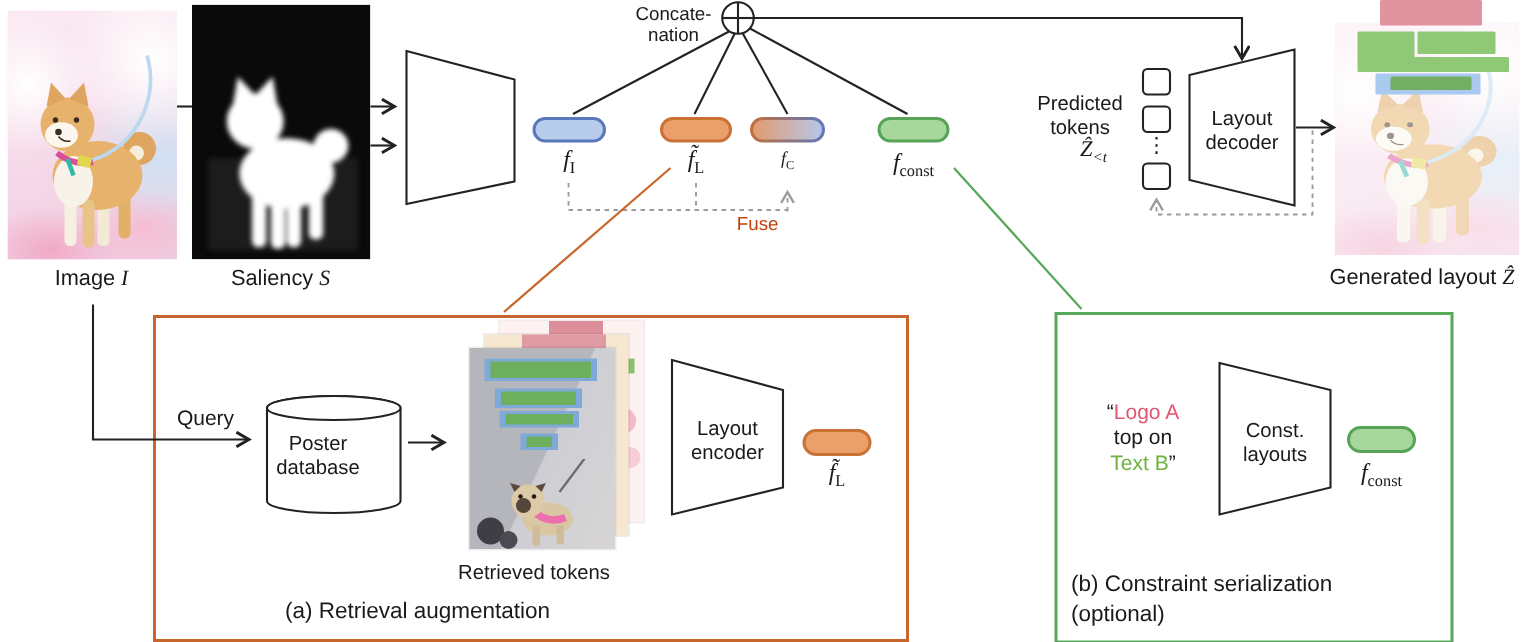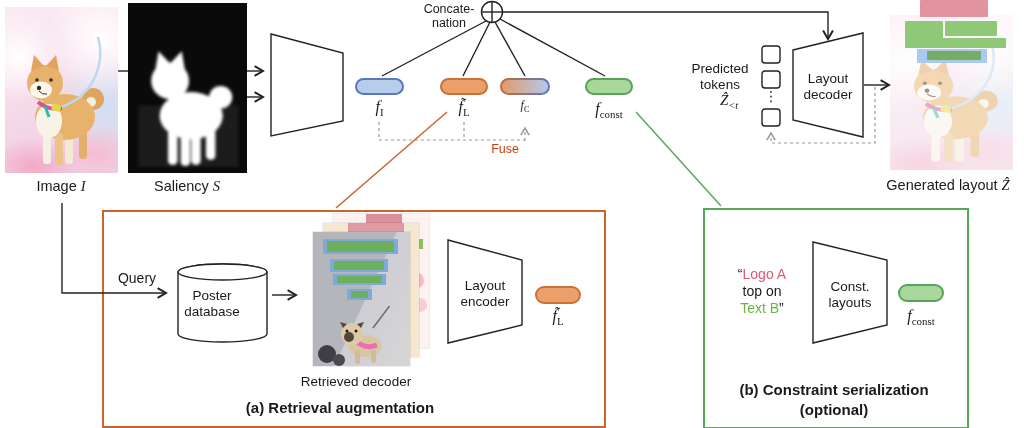--- a/index.html
+++ b/index.html
@@ -3,21 +3,21 @@
 <meta charset="utf-8">
 <style>
   html,body{margin:0;padding:0;background:#fff;}
   .canvas{position:relative;width:1024px;height:428px;background:#fff;overflow:hidden;
           font-family:"Liberation Sans",sans-serif;color:#1a1a1a;}
   .abs{position:absolute;}
   
   .lbl{font-size:14.5px;text-align:center;line-height:1.2;}
   .sm {font-size:13.5px;text-align:center;line-height:1.15;}
   .xs {font-size:12.5px;text-align:center;line-height:1.15;}
-  .cap{font-size:15px;text-align:center;line-height:1.3;font-weight:bold;}
+  .cap{font-size:15px;text-align:left;line-height:1.3;}
   .gray{color:#c2410c;text-align:right;}
   .math{font-family:"Liberation Serif",serif;font-style:italic;}
   .math sub{font-style:normal;font-size:0.68em;}
   .math sub.it{font-style:italic;}
   .mvar{font-family:"Liberation Serif",serif;font-style:italic;margin-left:4px;}
   .pinktx{color:#e25672;} .greentx{color:#6cb33f;}.z4{z-index:4}
   
   .pill{position:absolute;border-radius:10px;box-sizing:border-box;z-index:4;}
   .pill.blue  {background:#b8cdec;border:2px solid #5977ba;}
   .pill.orange{background:#eb9f6a;border:2px solid #ca7134;}
@@ -279,21 +279,21 @@
 
   <div class="abs sm z4" style="left:794px;top:71px;width:68px">Layout decoder</div>
 
   <div class="abs lbl z4" style="left:872px;top:177px;width:152px">
     <span>Generated layout</span><i class="mvar">Ẑ</i>
   </div>
 
   
   <div class="abs sm z4" style="left:107px;top:270px;width:60px;font-size:14px">Query</div>
   <div class="abs sm z4" style="left:180px;top:288px;width:64px">Poster database</div>
-  <div class="abs sm z4" style="left:286px;top:374px;width:140px">Retrieved decoder</div>
+  <div class="abs sm z4" style="left:286px;top:374px;width:140px">Retrieved tokens</div>
   <div class="abs sm z4" style="left:450px;top:278px;width:70px">Layout encoder</div>
   <div class="abs z4 math" style="left:533px;top:307px;width:50px;text-align:center;font-size:16px"><span>f̃</span><sub>L</sub></div>
   <div class="abs z4" style="left:712px;top:266px;width:100px;text-align:center;font-size:14px;line-height:17px">
     <div><span>“</span><span class="pinktx">Logo A</span></div>
     <div>top on</div>
     <div><span class="greentx">Text B</span><span>”</span></div>
   </div>
 
   
   <div class="abs cap z4" style="left:190px;top:398px;width:300px">(a) Retrieval augmentation</div>

